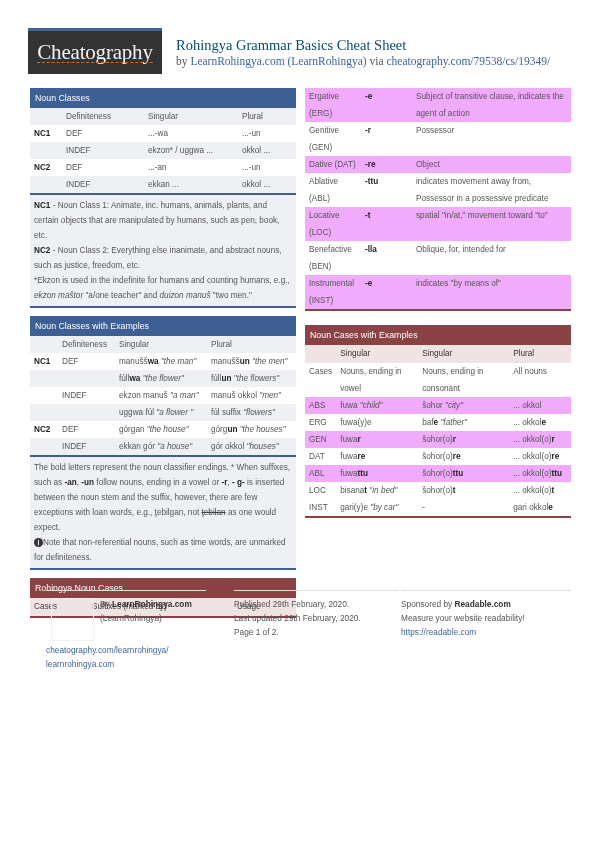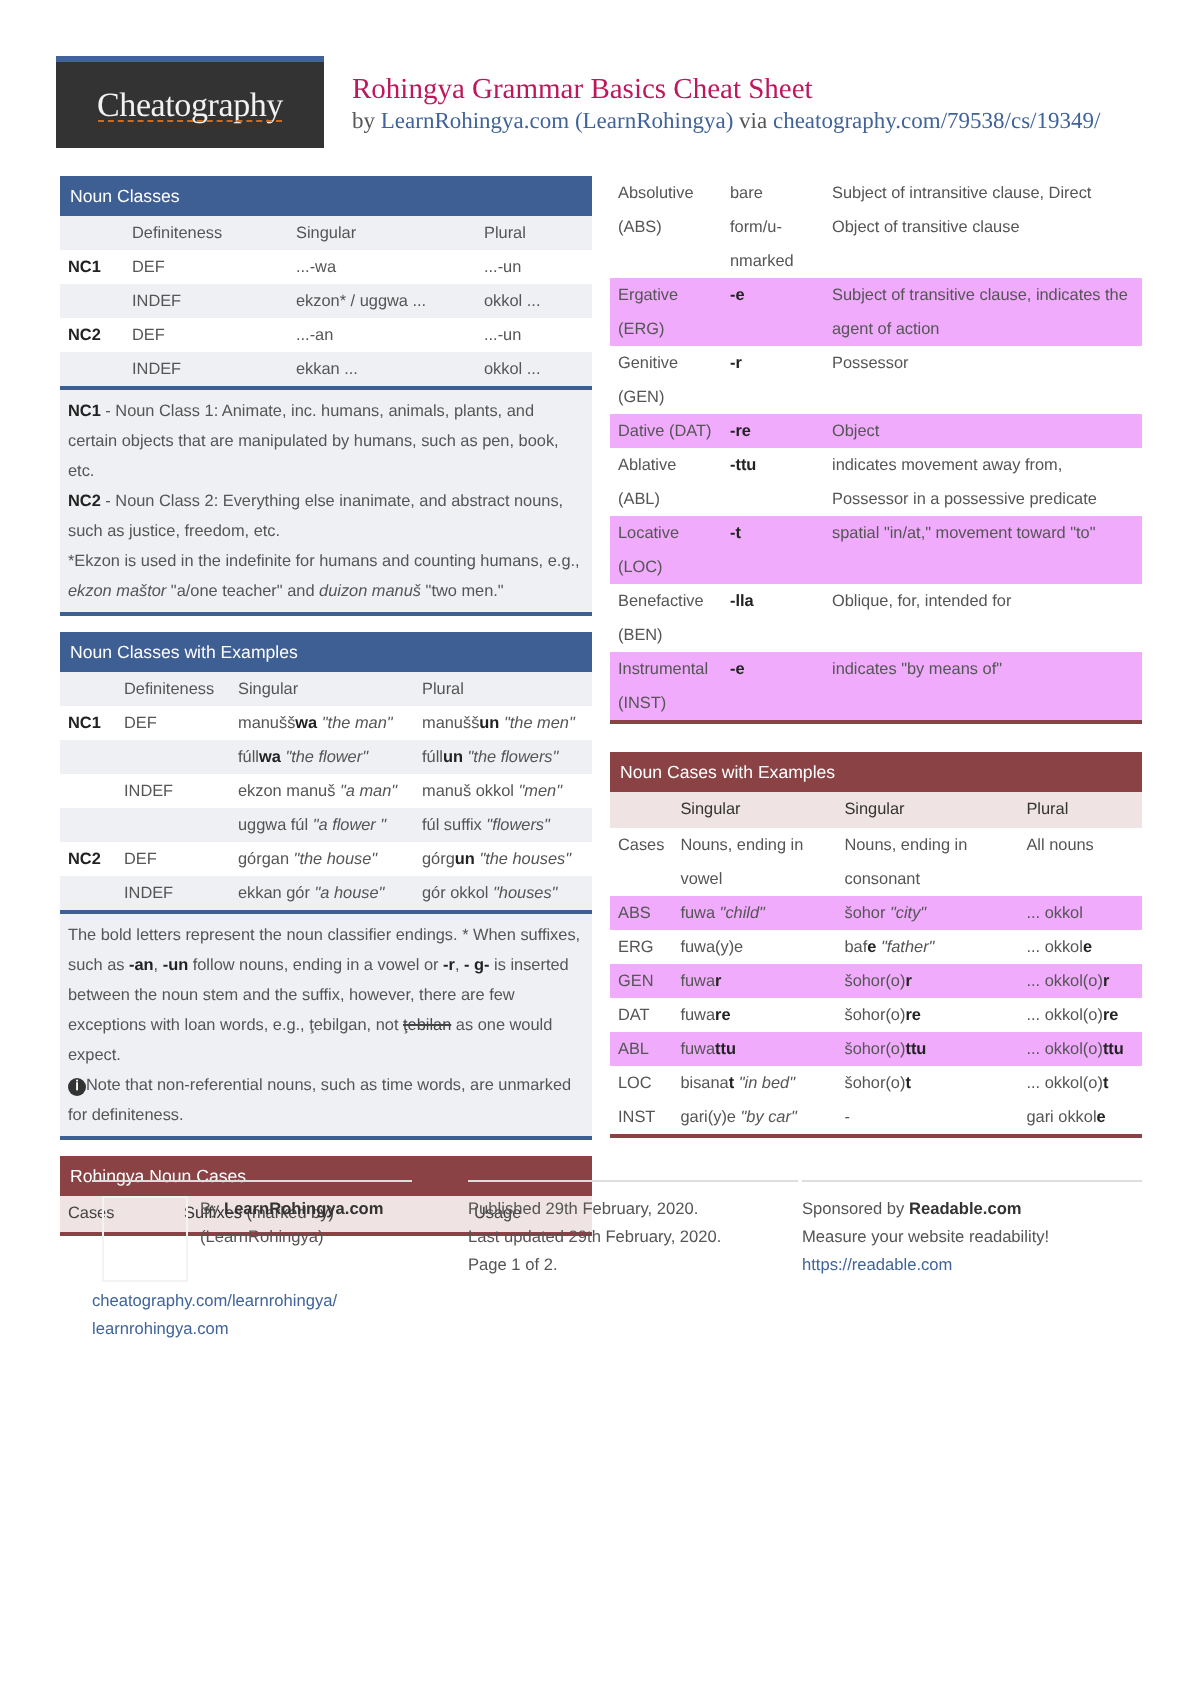--- a/index.html
+++ b/index.html
@@ -6,30 +6,30 @@
   html, body { width: 600px; height: 849px; background: #ffffff; overflow: hidden; }
   body { font-family: "Liberation Sans", sans-serif; color: #444; position: relative; }
 
   
   .logo-box {
     position: absolute; left: 28px; top: 28px; width: 134px; height: 46px;
     background: #333333; border-top: 3px solid #40649a;
     display: flex; align-items: center; justify-content: center;
   }
   .logo-text {
-    font-family: "Liberation Serif", serif; font-size: 17px; color: #f2f2f2;
+    font-family: "Liberation Serif", serif; font-size: 21px; color: #f2f2f2;
     position: relative; letter-spacing: -0.2px;
   }
   .logo-underline {
     position: absolute; left: 0; right: 0; bottom: 2px; height: 1px;
     border-bottom: 1px dashed #d06a1c;
   }
   .title-block { position: absolute; left: 176px; top: 37px; }
   .page-title {
-    font-family: "Liberation Serif", serif; font-size: 14.5px; color: #be185d; line-height: 17px;
+    font-family: "Liberation Serif", serif; font-size: 14.5px; color: #0c4a6e; line-height: 17px;
   }
   .byline {
     font-family: "Liberation Serif", serif; font-size: 11.5px; color: #40649a; line-height: 15px;
   }
   .byline .plain { color: #555; }
 
   
   .col { position: absolute; top: 88px; width: 266px; }
   .col-left { left: 30px; }
   .col-right { left: 305px; }
@@ -219,25 +219,20 @@
 <div class="col col-right">
 
   <div class="box red" style="margin-bottom:14px;">
     <table>
       <colgroup>
           <col style="width:56px">
           <col style="width:51px">
           <col>
         </colgroup>
       <tbody>
-          <tr>
-            <td>Absolutive (ABS)</td>
-            <td>bare form/u-nmarked</td>
-            <td>Subject of intransitive clause, Direct Object of transitive clause</td>
-          </tr>
       <tr class="alt">
             <td>Ergative (ERG)</td>
             <td><b>-e</b></td>
             <td>Subject of transitive clause, indicates the agent of action</td>
           </tr>
       <tr>
             <td>Genitive (GEN)</td>
             <td><b>-r</b></td>
             <td>Possessor</td>
           </tr>

